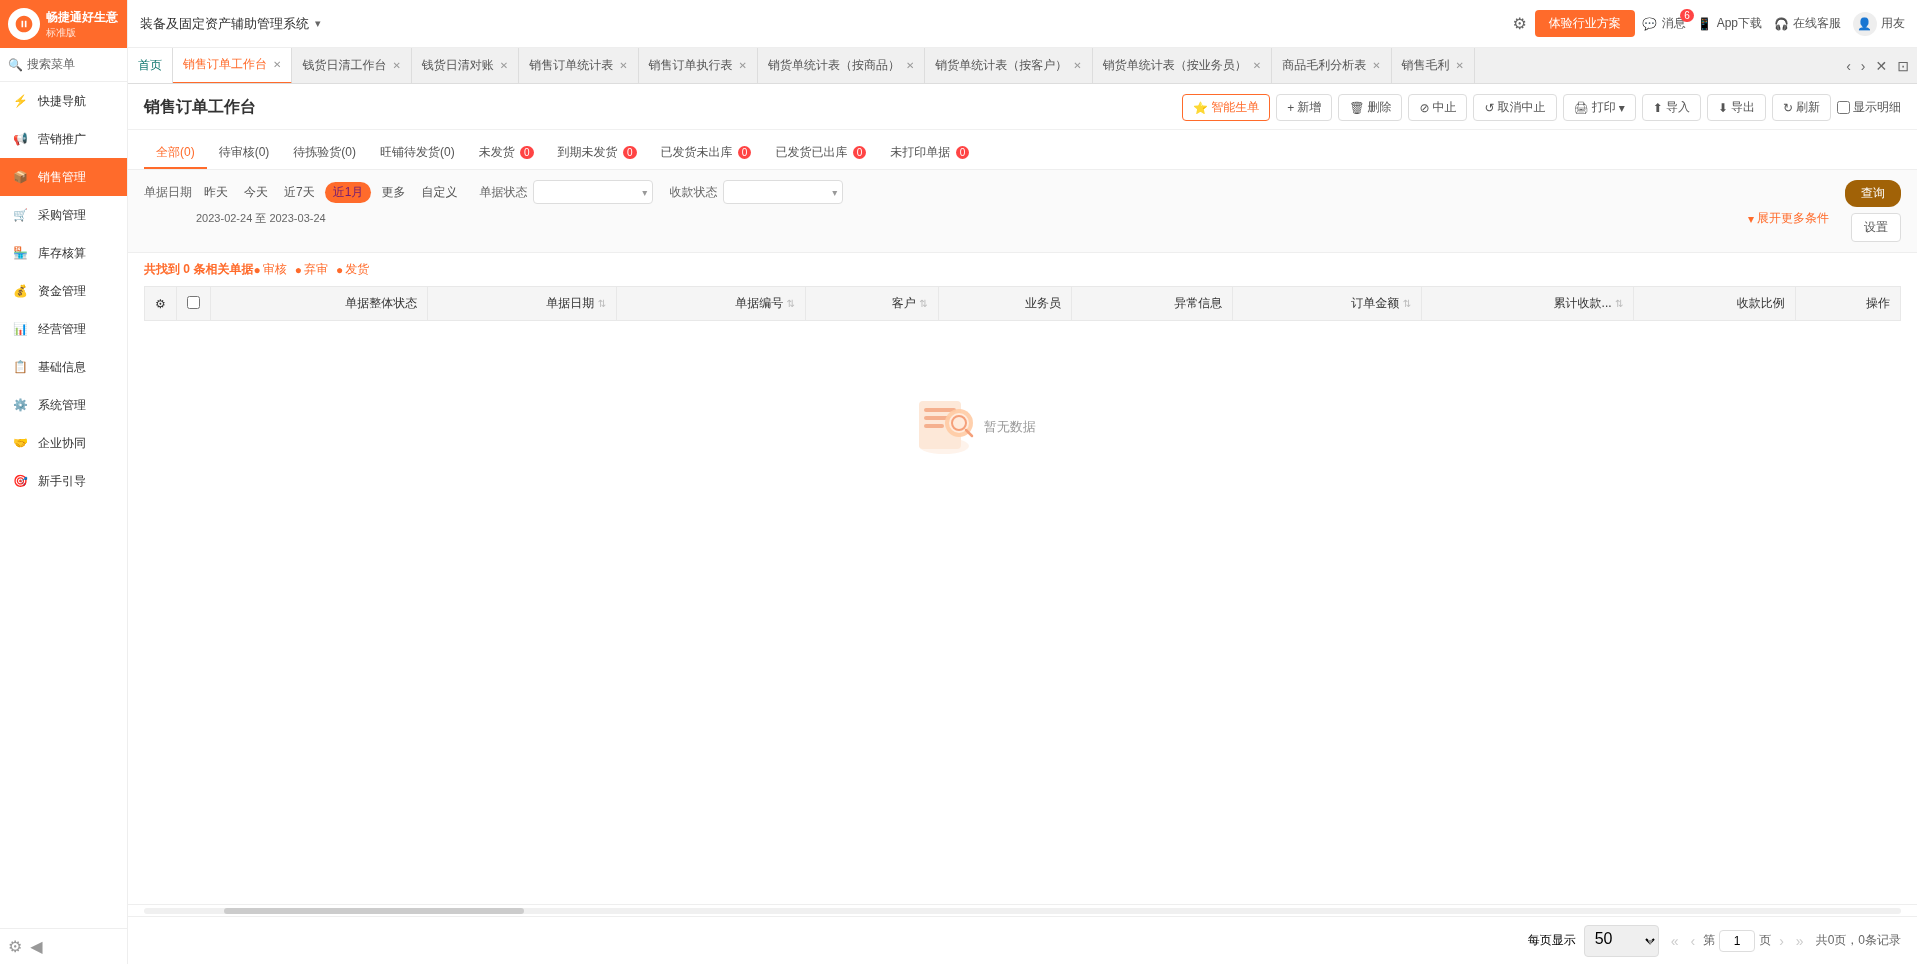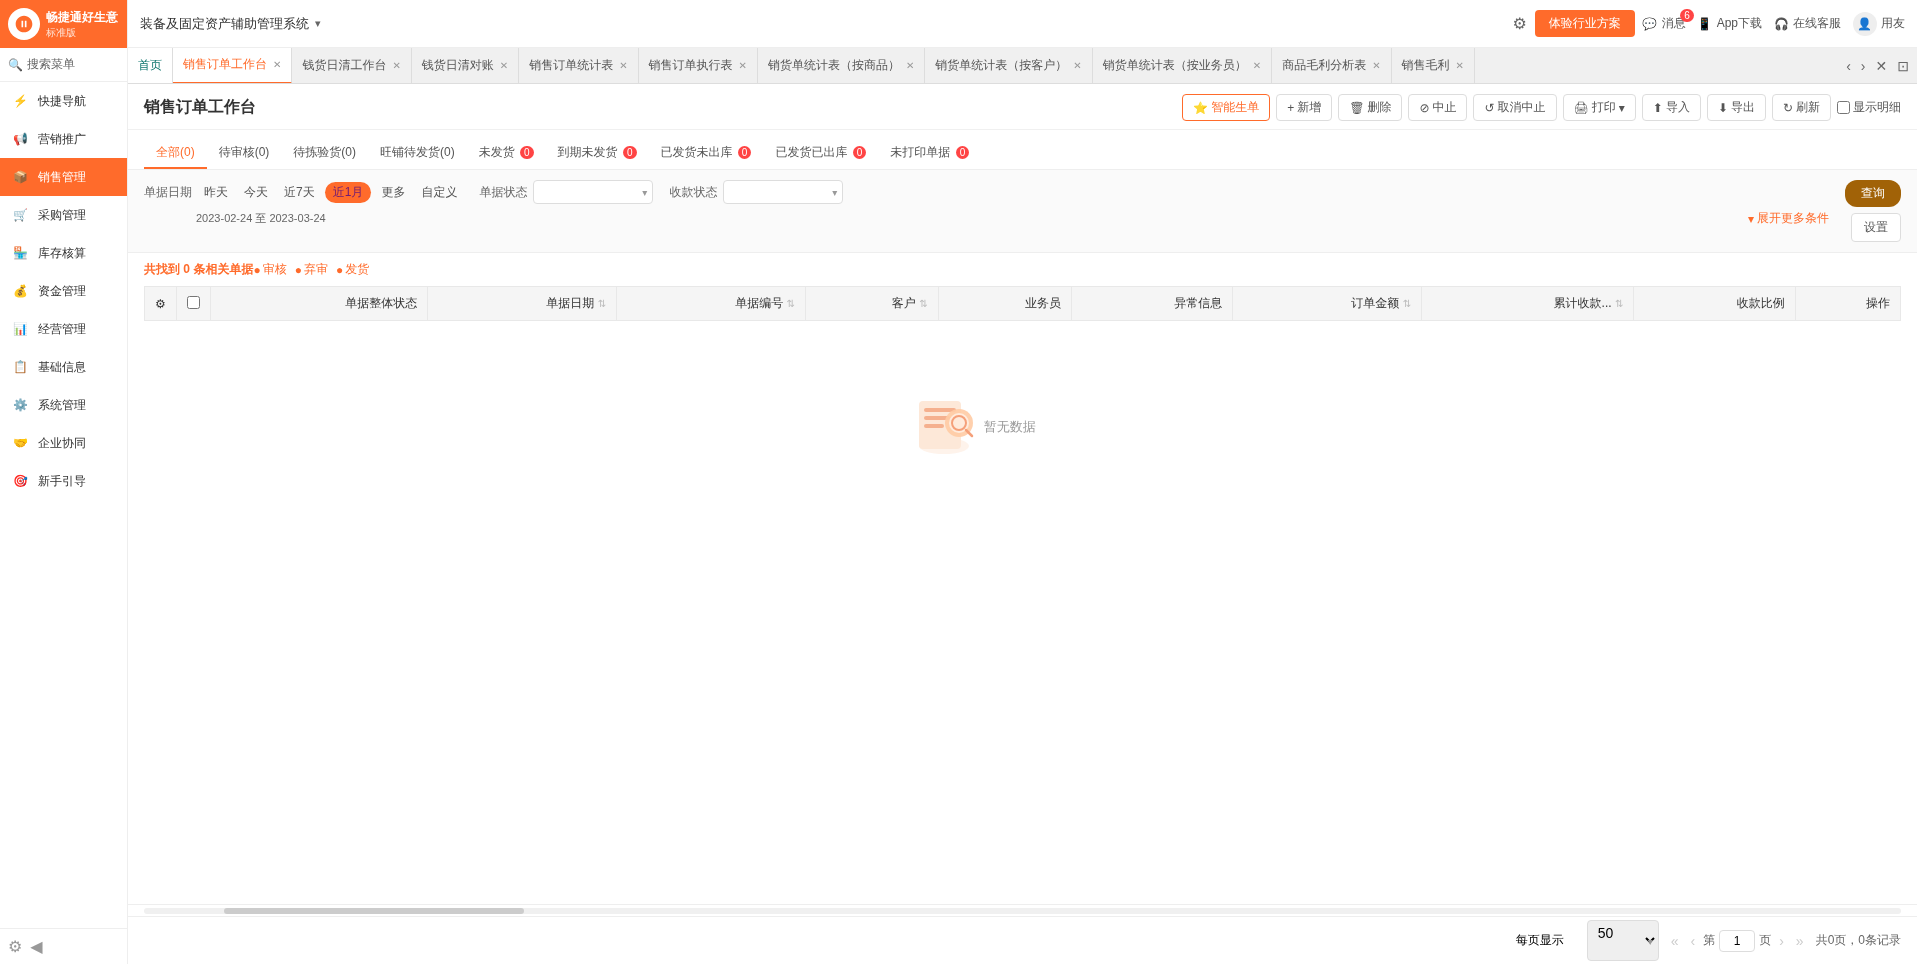--- a/index.html
+++ b/index.html
@@ -89,21 +89,21 @@
     .th-checkbox { width: 30px; text-align: center; }
     .th-settings { width: 30px; text-align: center; cursor: pointer; }
 
     
     .empty-state { display: flex; flex-direction: row; align-items: center; justify-content: center; padding: 60px 0; }
     .empty-icon { width: 80px; height: 80px; margin-bottom: 12px; }
     .empty-text { color: #999; font-size: 13px; }
 
     
     .pagination { height: 48px; border-top: 1px solid #eee; display: flex; align-items: center; justify-content: flex-end; padding: 0 16px; gap: 8px; }
-    .page-size-select { border: 1px solid #ddd; border-radius: 4px; padding: 3px 20px 18px 6px; font-size: 14px; margin-left: 15px; }
+    .page-size-select { border: 1px solid #ddd; border-radius: 4px; padding: 3px 20px 8px 6px; font-size: 16px; }
     .page-nav { display: flex; align-items: center; gap: 4px; }
     .page-nav-btn { cursor: pointer; color: #666; font-size: 14px; padding: 2px 4px; }
     .page-nav-btn.disabled { color: #ccc; cursor: default; }
     .page-input { width: 36px; border: 1px solid #ddd; border-radius: 4px; text-align: center; padding: 3px; font-size: 12px; }
 
     
     .hscroll { height: 12px; border-top: 1px solid #eee; display: flex; align-items: center; padding: 0 16px; }
     .hscroll-track { flex: 1; height: 6px; background: #f0f0f0; border-radius: 3px; position: relative; }
     .hscroll-thumb { width: 300px; height: 6px; background: #ccc; border-radius: 3px; position: absolute; left: 80px; }
   </style>

